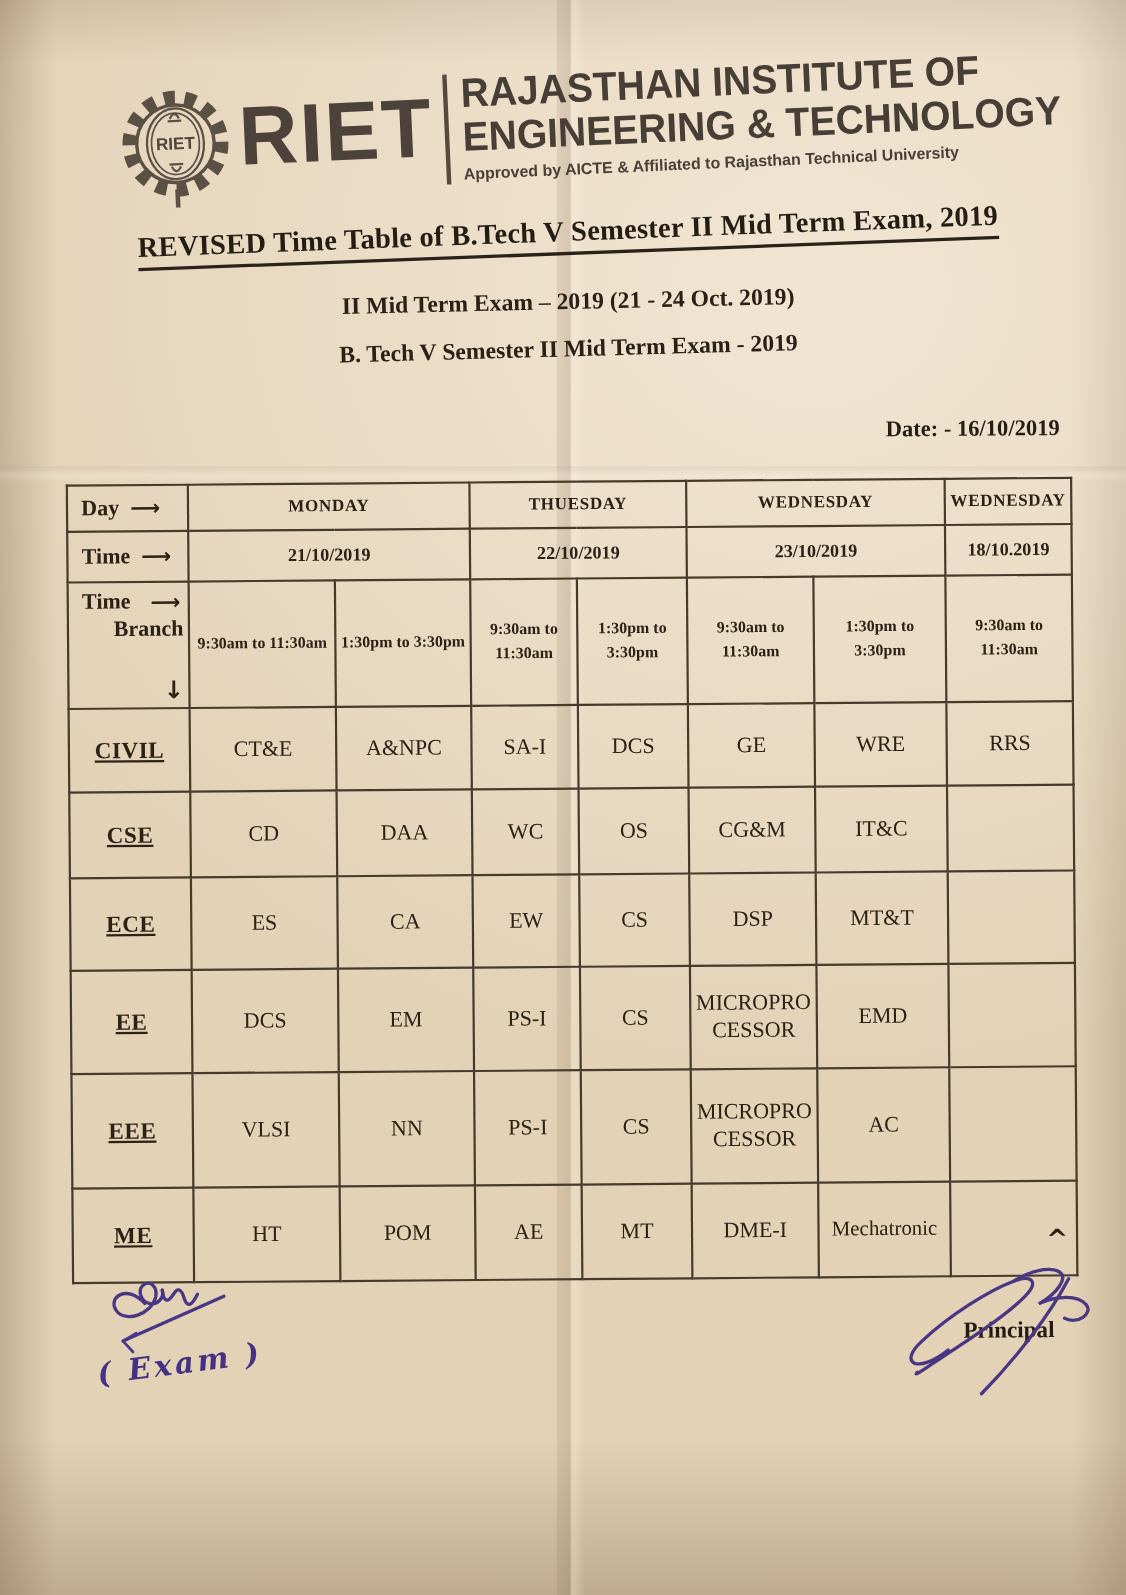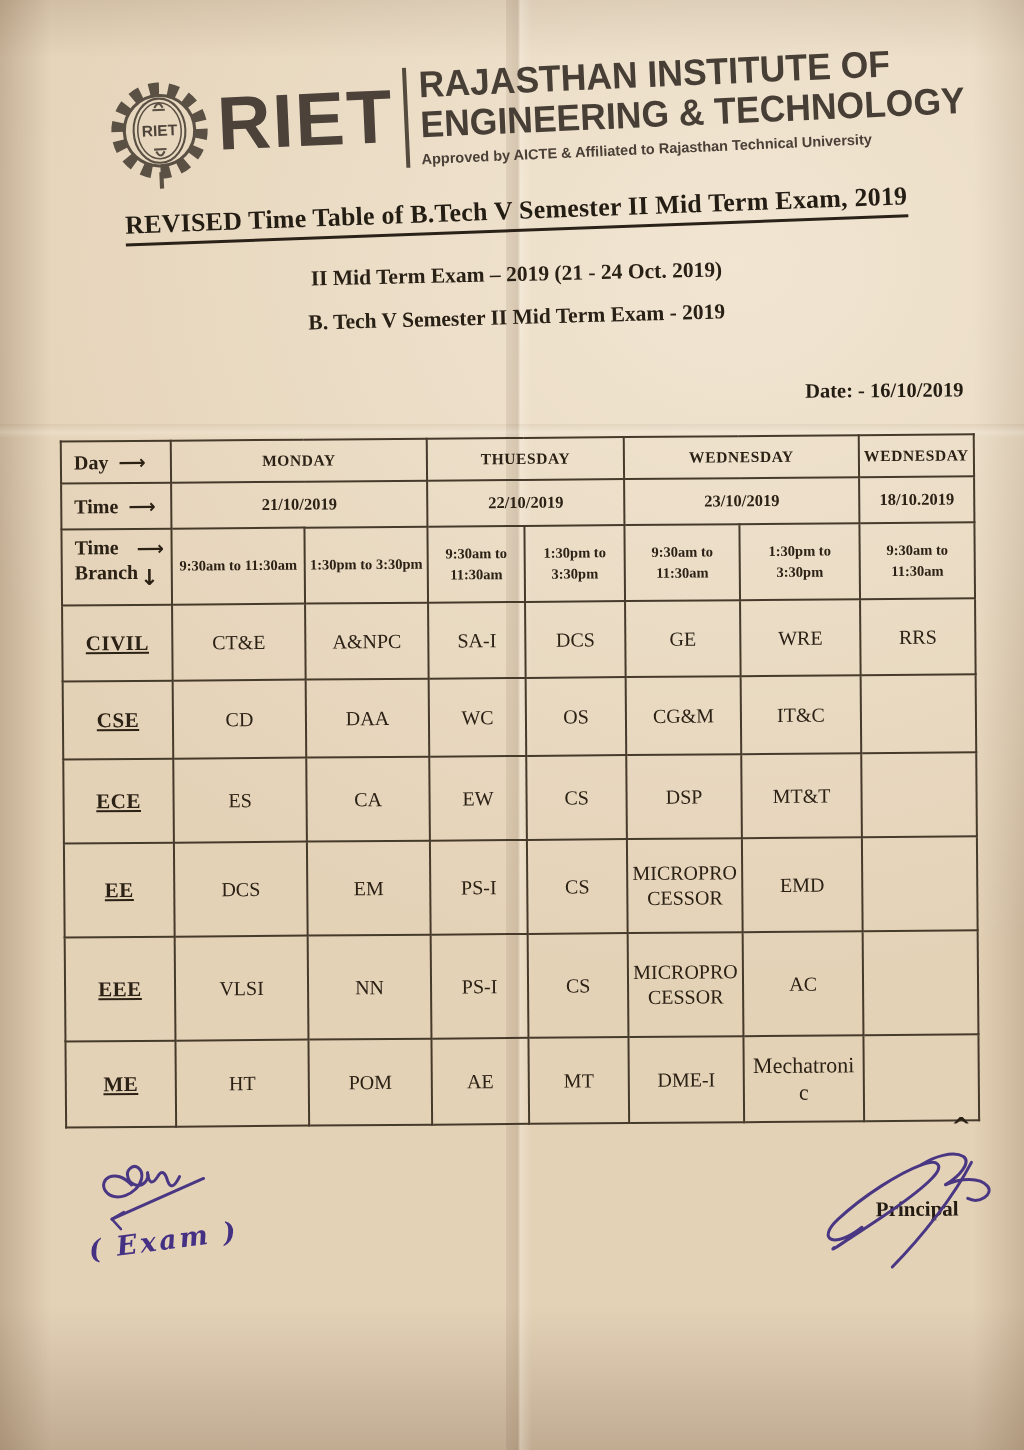--- a/index.html
+++ b/index.html
@@ -86,21 +86,21 @@
     text-align: center; vertical-align: middle;
     padding: 2px 4px;
     color: #2b2115;
   }
   .label-cell { text-align: left !important; }
   .label-inner { display: flex; align-items: center; padding-left: 8px; gap: 10px; }
   .label-text { font-size: 20px; font-weight: bold; }
   .arrow-glyph { font-family: "DejaVu Sans", sans-serif; font-size: 19px; font-weight: bold; color: #2b2115; }
   .corner-cell { text-align: left !important; vertical-align: top !important; padding-top: 6px !important; margin-top: 20px; }
   .corner-line1 { display: flex; align-items: center; gap: 18px; padding-left: 8px; }
-  .corner-line2 { display: flex; align-items: flex-start; gap: 2px; padding-left: 8px; margin-top: 2px; }
+  .corner-line2 { display: flex; align-items: flex-end; gap: 28px; padding-left: 8px; margin-top: 2px; flex-direction: column; }
   .down-arrow { font-family: "DejaVu Sans", sans-serif; font-size: 22px; font-weight: bold; margin-top: 4px; }
   .day-name { font-size: 15.5px; font-weight: bold; letter-spacing: 0.6px; }
   .date-value { font-size: 16.5px; font-weight: bold; }
   .time-slot { font-size: 14.5px; font-weight: bold; line-height: 1.45; }
   .branch-name { font-size: 21px; font-weight: bold; letter-spacing: 0.5px; text-decoration: underline; }
   .subject { font-size: 20px; word-break: break-all; line-height: 1.25; }
 
   
   .sig-ink { stroke: #4a3784; fill: none; stroke-linecap: round; }
   .sig-left { position: absolute; left: 82px; top: 1142px; }
@@ -265,21 +265,21 @@
         <td class="subject">AC</td>
         <td class="subject"></td>
       </tr>
       <tr style="height:86px">
         <td class="branch-name">ME</td>
         <td class="subject">HT</td>
         <td class="subject">POM</td>
         <td class="subject">AE</td>
         <td class="subject">MT</td>
         <td class="subject">DME-I</td>
-        <td class="subject" style="font-size:22px">Mechatronic</td>
+        <td class="subject" style="font-size:19px">Mechatronic</td>
         <td class="subject"></td>
       </tr>
     </tbody>
   </table>
 
   <svg class="sig-left" width="170" height="100" viewBox="0 0 170 100">
     <g class="sig-ink" stroke-width="3">
       <path d="M46,40 C30,22 12,34 20,46 C28,58 52,50 56,34 C58,24 50,18 44,24 C40,28 42,38 50,40 C58,42 64,34 62,28"></path>
       <path d="M62,28 q2,16 10,4 q6,-10 10,4 q4,12 12,-4"></path>
       <path d="M118,34 L26,74"></path>

